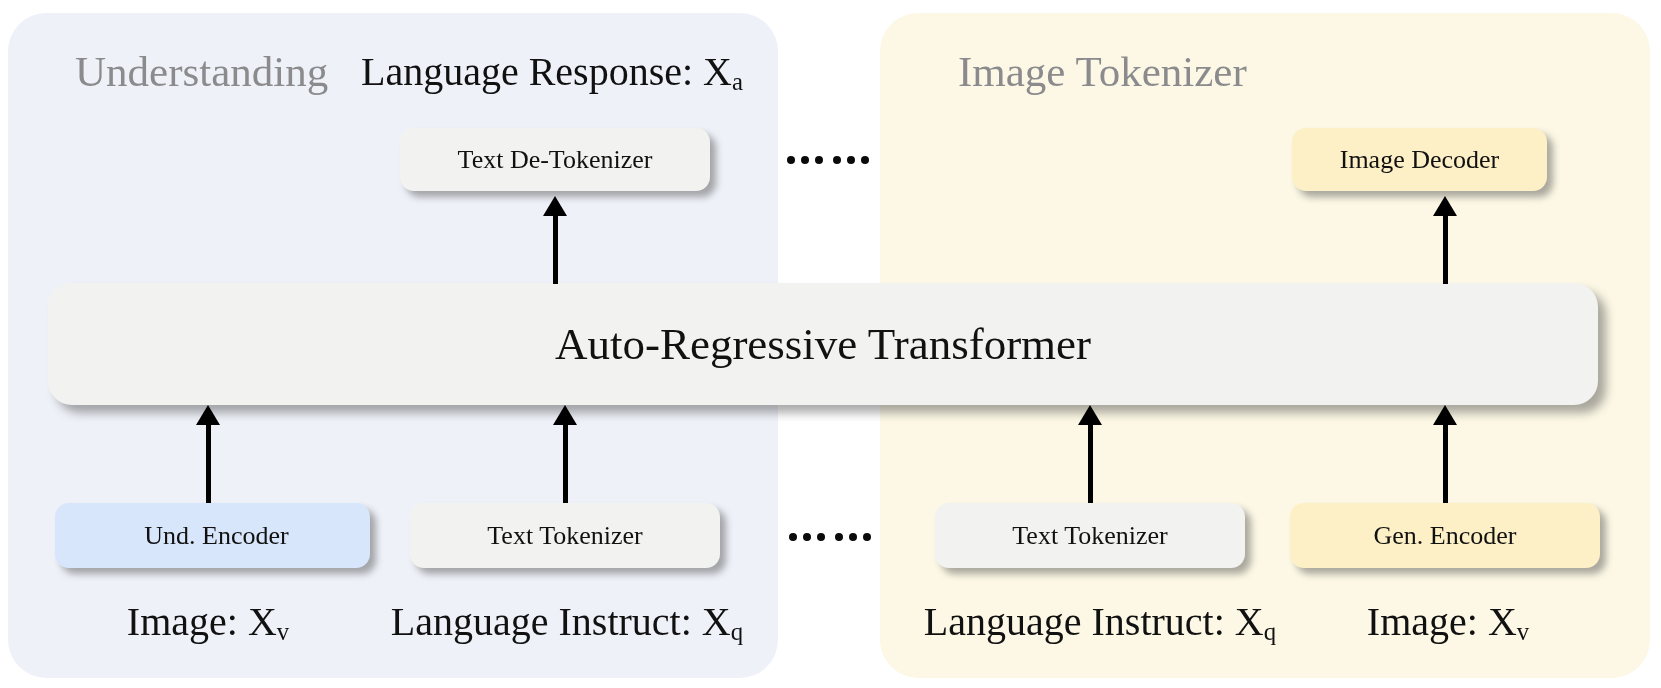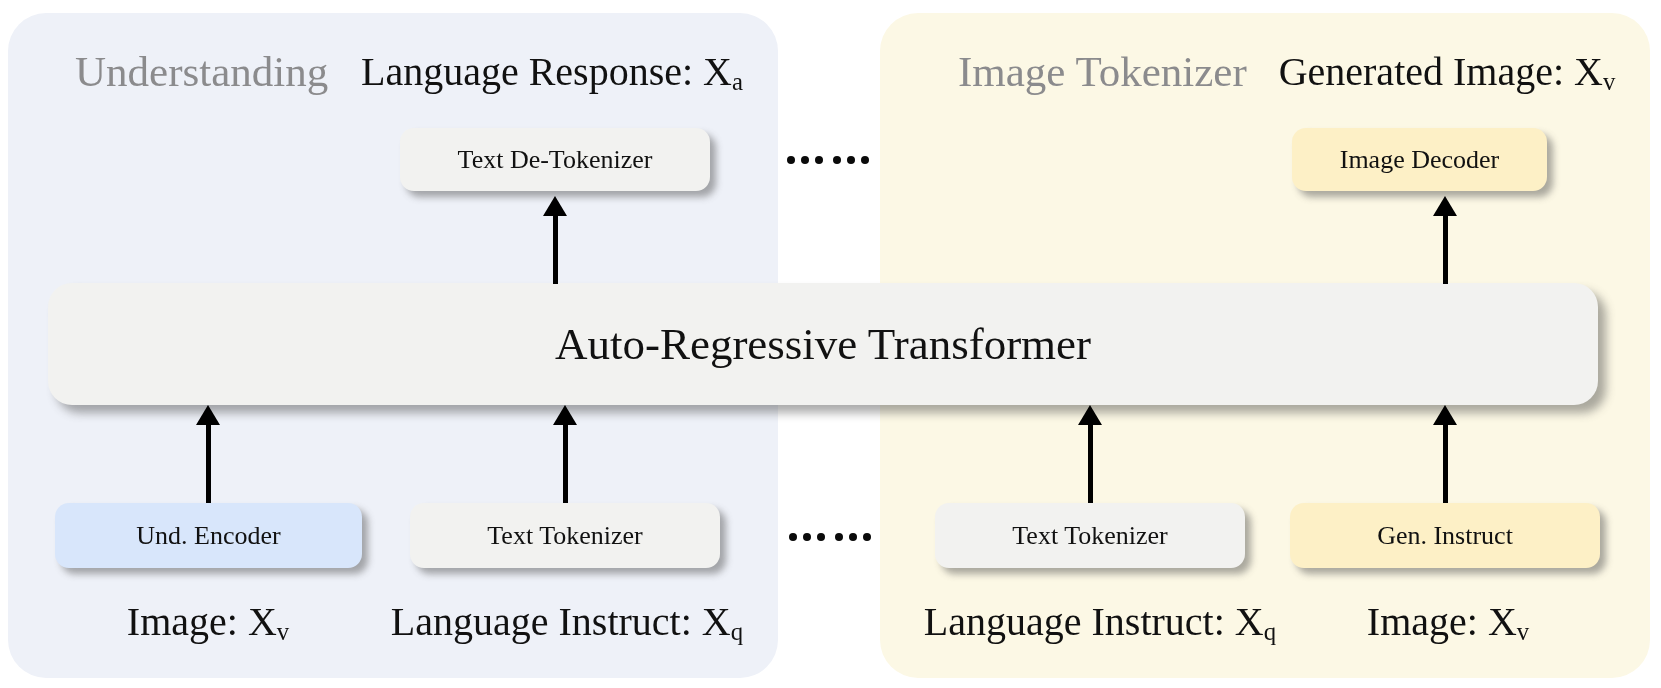--- a/index.html
+++ b/index.html
@@ -17,21 +17,21 @@
     position:absolute;font-size:40px;color:#111111;white-space:nowrap;line-height:42px;
     transform:translateX(-50%);text-align:center;
   }
   .io-label .sub-char{font-size:0.62em;position:relative;bottom:-0.22em;letter-spacing:0;}
   .box{
     position:absolute;display:flex;align-items:center;justify-content:center;
     font-size:26px;border-radius:14px;white-space:nowrap;
     box-shadow:6px 6px 7px rgba(70,70,70,0.45);
   }
   .box.gray{background:#f2f2f0;}
-  .box.blue{background:#d8e6fb;}
+  .box.blue{background:#d8e6fb;padding-left:8px;}
   .box.yellow{background:#fdf0c6;}
   #transformer-bar{
     position:absolute;left:48px;top:283px;width:1550px;height:122px;border-radius:24px;
     background:#f2f2f0;box-shadow:8px 8px 10px rgba(70,70,70,0.45);
     display:flex;align-items:center;justify-content:center;font-size:45px;text-align:right;
   }
   .arrow{
     position:absolute;width:24px;display:flex;flex-direction:column;align-items:center;
   }
   .arrow .head{
@@ -52,23 +52,20 @@
 <div id="canvas">
 
   <div class="panel" id="panel-und"></div>
   <div class="panel" id="panel-gen"></div>
 
   <div class="panel-title" style="left:75px;top:52px;">Understanding</div>
   <div class="panel-title" style="left:958px;top:52px;">Image Tokenizer</div>
 
   <div class="io-label" style="left:552px;top:51px;">
     <span>Language Response: X</span><span class="sub-char">a</span>
-  </div>
-  <div class="io-label" style="left:1447px;top:51px;">
-    <span>Generated Image: X</span><span class="sub-char">v</span>
   </div>
 
   <div class="box gray" style="left:400px;top:128px;width:310px;height:63px;">Text De-Tokenizer</div>
   <div class="box yellow" style="left:1292px;top:128px;width:255px;height:63px;">Image Decoder</div>
 
   <div id="transformer-bar">
     <span>Auto-Regressive Transformer</span>
   </div>
 
   <div class="arrow" style="left:543px;top:196px;height:88px;">
@@ -93,21 +90,21 @@
     <div class="shaft"></div>
   </div>
   <div class="arrow" style="left:1433px;top:405px;height:98px;">
     <div class="head"></div>
     <div class="shaft"></div>
   </div>
 
   <div class="box blue" style="left:55px;top:503px;width:307px;height:65px;">Und. Encoder</div>
   <div class="box gray" style="left:410px;top:503px;width:310px;height:65px;">Text Tokenizer</div>
   <div class="box gray" style="left:935px;top:503px;width:310px;height:65px;">Text Tokenizer</div>
-  <div class="box yellow" style="left:1290px;top:503px;width:310px;height:65px;">Gen. Instruct</div>
+  <div class="box yellow" style="left:1290px;top:503px;width:310px;height:65px;">Gen. Encoder</div>
 
   <div class="io-label" style="left:208px;top:601px;">
     <span>Image: X</span><span class="sub-char">v</span>
   </div>
   <div class="io-label" style="left:567px;top:601px;">
     <span>Language Instruct: X</span><span class="sub-char">q</span>
   </div>
   <div class="io-label" style="left:1100px;top:601px;">
     <span>Language Instruct: X</span><span class="sub-char">q</span>
   </div>

